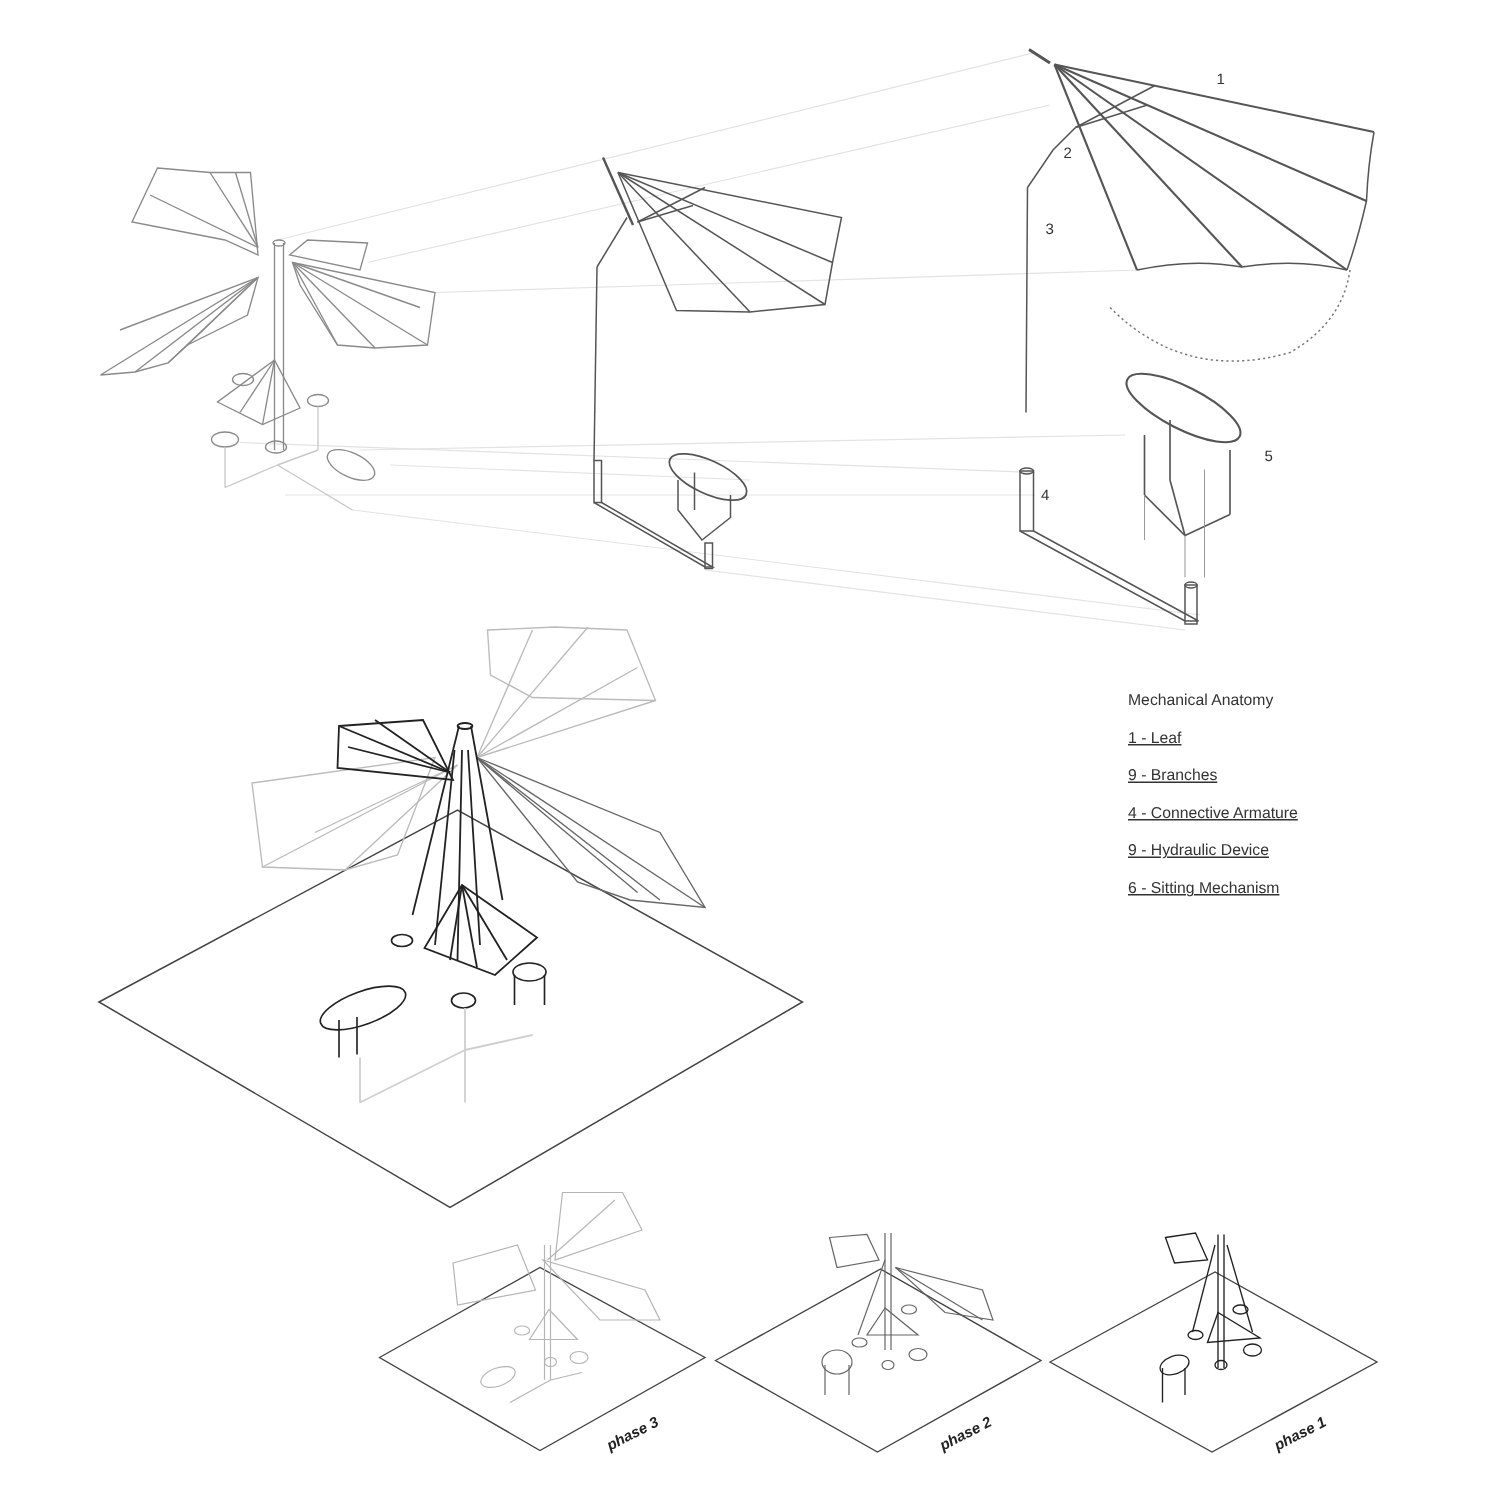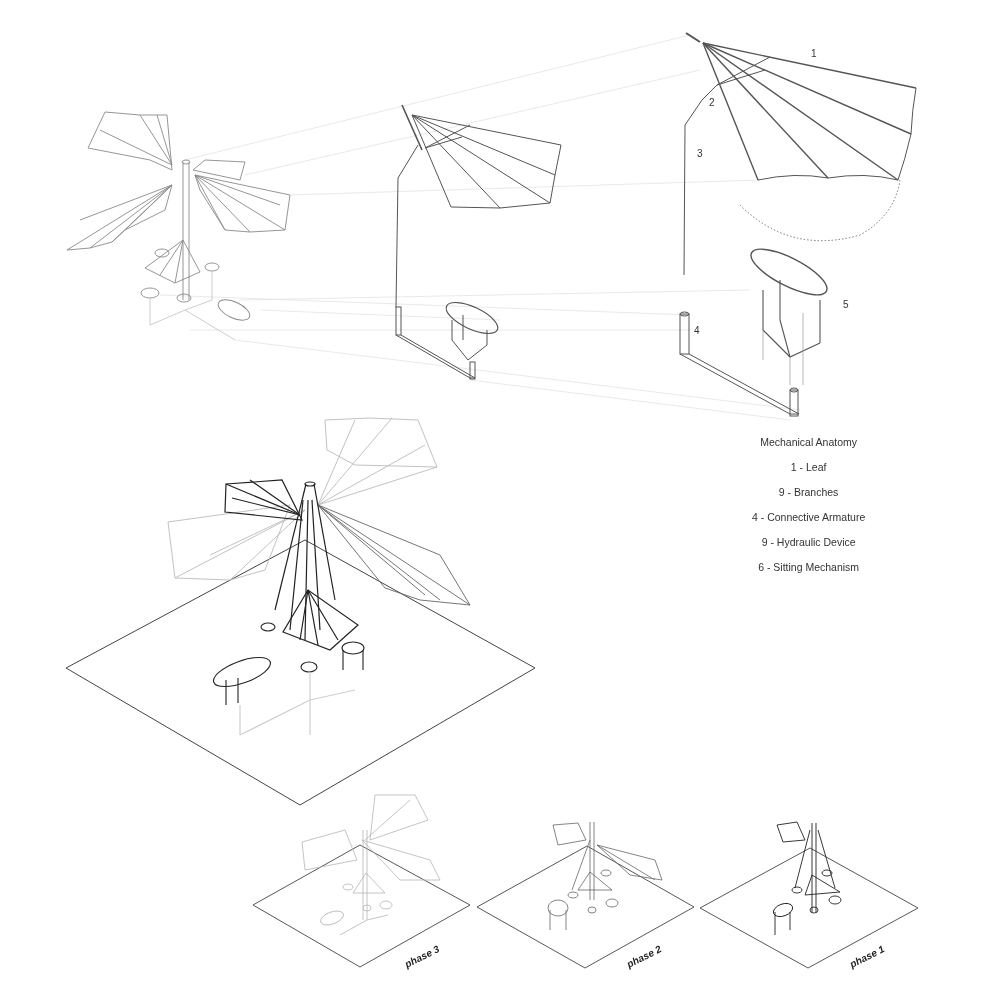--- a/index.html
+++ b/index.html
@@ -1,21 +1,21 @@
 <!DOCTYPE html>
 <html><head>
   <meta charset="utf-8">
   <style>
     html, body { margin: 0; padding: 0; background: #ffffff; }
     body { width: 1000px; height: 1000px; position: relative; overflow: hidden;
            font-family: "Liberation Sans", "DejaVu Sans", sans-serif; }
     svg.canvas { position: absolute; left: 0; top: 0; }
-    .legend { position: absolute; left: 752px; top: 436px; color: #333; font-size: 10.5px; text-align: center; }
+    .legend { position: absolute; left: 752px; top: 461px; color: #333; font-size: 10.5px; }
     .legend .title { margin-bottom: 13px; }
-    .legend .item { margin-bottom: 13px; }
+    .legend .item { margin-bottom: 13px; text-decoration: underline; }
     .callout { position: absolute; font-size: 10px; color: #333; }
     .phase { position: absolute; font-size: 10px; font-weight: bold; font-style: italic; color: #222; transform: rotate(-27deg); transform-origin: left top; }
   </style>
 </head>
 <body>
 
 <svg class="canvas" width="1000" height="1000" viewBox="0 0 1000 1000" xmlns="http://www.w3.org/2000/svg">
 
   <g stroke="#e3e3e3" stroke-width="0.8" fill="none">
     <line x1="185" y1="160" x2="690" y2="35"></line>

